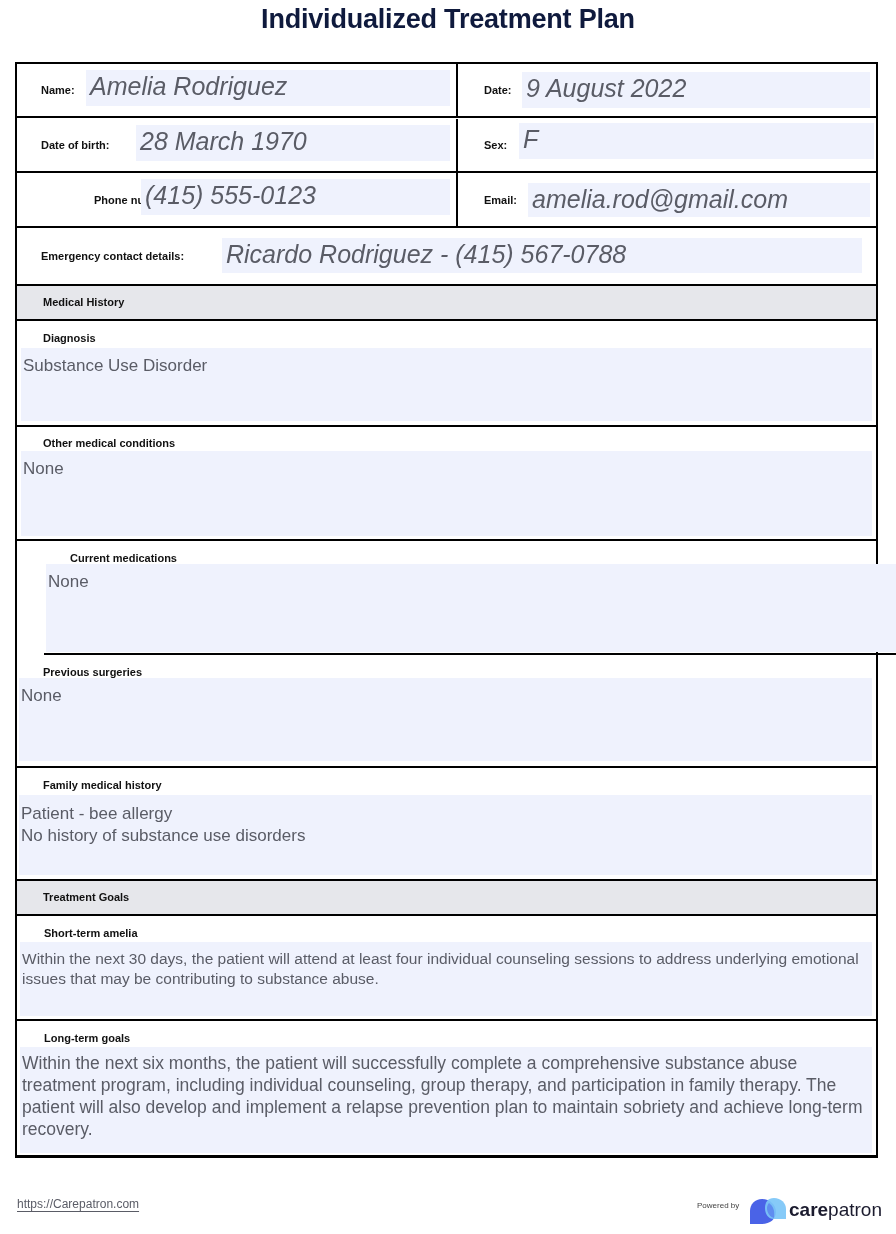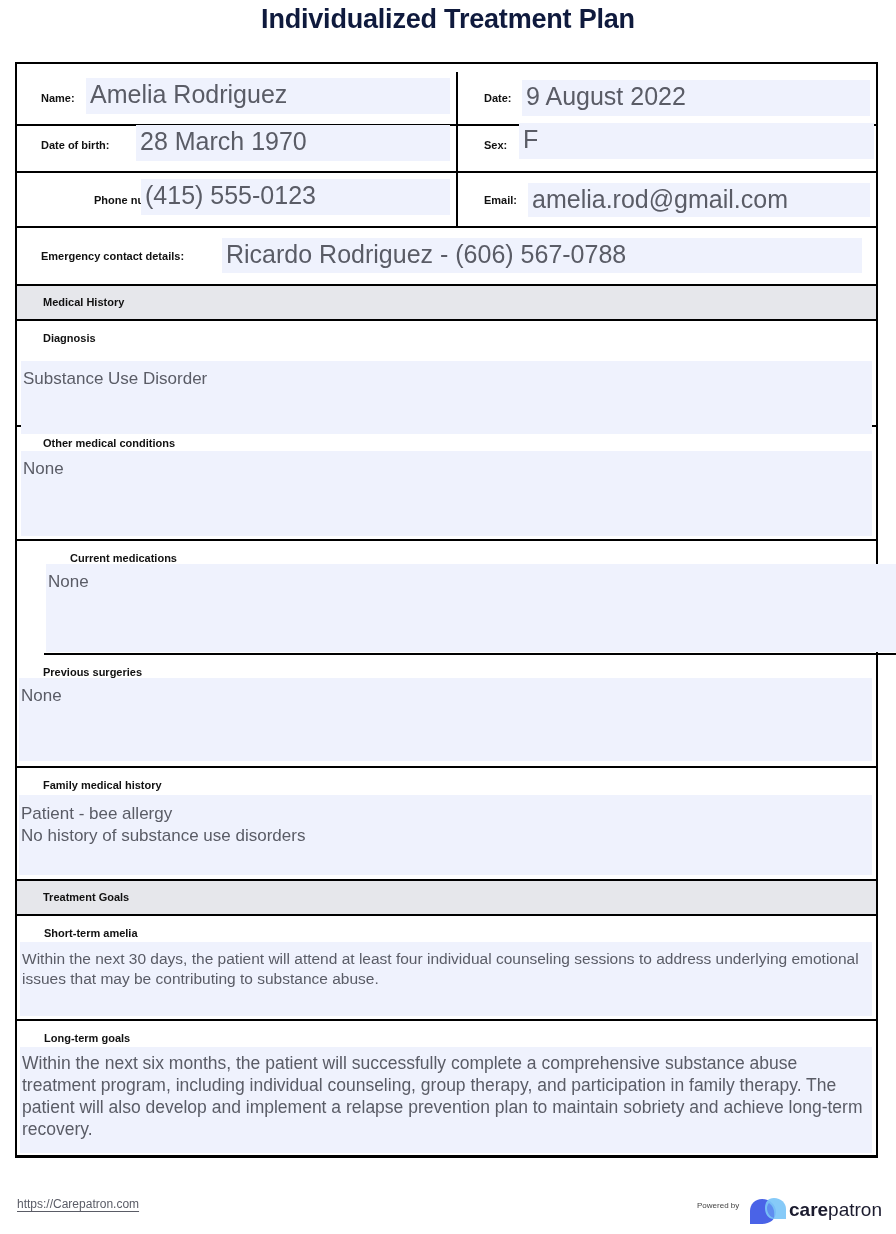--- a/index.html
+++ b/index.html
@@ -20,21 +20,21 @@
     .half { position: absolute; top: 0; height: 100%; }
     .half.left { left: 0; width: 441px; border-right: 2px solid #000; }
     .half.right { left: 441px; width: 418px; }
 
     .lbl {
       position: absolute; font-size: 11px; font-weight: bold; color: #111;
       white-space: nowrap;
     }
     .fld {
       position: absolute; background: #eff2fd; color: #5a5c66;
-      font-size: 25px; line-height: 32px; padding-left: 4px; white-space: nowrap;
+      font-size: 25px; line-height: 32px; padding-left: 4px; white-space: nowrap; font-style: italic;
     }
 
     .section-head {
       position: absolute; left: 0; width: 859px; background: #e6e7eb;
       border-bottom: 2px solid #000;
     }
     .section-head .lbl { left: 26px; }
 
     .block { position: absolute; left: 0; width: 859px; border-bottom: 2px solid #000; }
     .block .lbl { left: 26px; top: 11px; }
@@ -58,21 +58,21 @@
     }
     .brand-name b { font-weight: bold; }
   </style>
 </head>
 <body>
 
 <div class="title">Individualized Treatment Plan</div>
 
 <div class="sheet">
 
-  <div class="row" style="top:8px; height:54px;">
+  <div class="row" style="top:0; height:54px;">
     <div class="half left">
       <span class="lbl" style="left:24px; top:20px;">Name:</span>
       <div class="fld" style="left:69px; top:6px; width:364px; height:36px;">Amelia Rodriguez</div>
     </div>
     <div class="half right">
       <span class="lbl" style="left:26px; top:20px;">Date:</span>
       <div class="fld" style="left:64px; top:8px; width:348px; height:36px;">9 August 2022</div>
     </div>
   </div>
 
@@ -93,30 +93,30 @@
       <div class="fld" style="left:124px; top:6px; width:309px; height:36px;">(415) 555-0123</div>
     </div>
     <div class="half right">
       <span class="lbl" style="left:26px; top:21px;">Email:</span>
       <div class="fld" style="left:70px; top:10px; width:342px; height:34px;">amelia.rod@gmail.com</div>
     </div>
   </div>
 
   <div class="row" style="top:164px; height:58px;">
     <span class="lbl" style="left:24px; top:22px;">Emergency contact details:</span>
-    <div class="fld" style="left:205px; top:10px; width:640px; height:35px;">Ricardo Rodriguez - (606) 567-0788</div>
+    <div class="fld" style="left:205px; top:10px; width:640px; height:35px;">Ricardo Rodriguez - (415) 567-0788</div>
   </div>
 
   <div class="section-head" style="top:222px; height:35px;">
     <span class="lbl" style="top:10px;">Medical History</span>
   </div>
 
   <div class="block" style="top:257px; height:106px;">
     <span class="lbl">Diagnosis</span>
-    <div class="area" style="top:40px; height:73px;">Substance Use Disorder</div>
+    <div class="area" style="top:27px; height:73px;">Substance Use Disorder</div>
   </div>
 
   <div class="block" style="top:363px; height:114px;">
     <span class="lbl" style="top:10px;">Other medical conditions</span>
     <div class="area" style="top:24px; height:85px;">None</div>
   </div>
 
   <div class="block" style="top:477px; height:114px;margin-left:27px;">
     <span class="lbl">Current medications</span>
     <div class="area" style="top:23px; height:88px; left:2px;">None</div>

